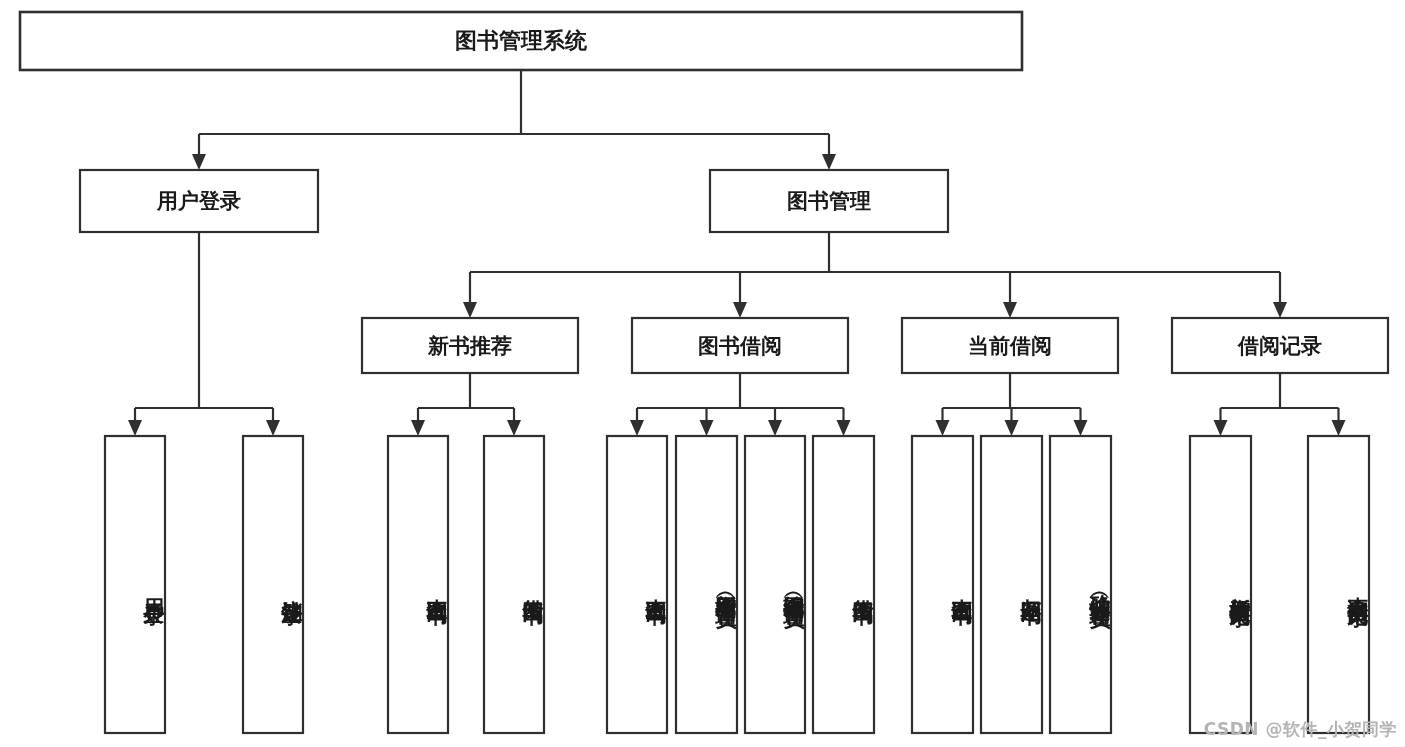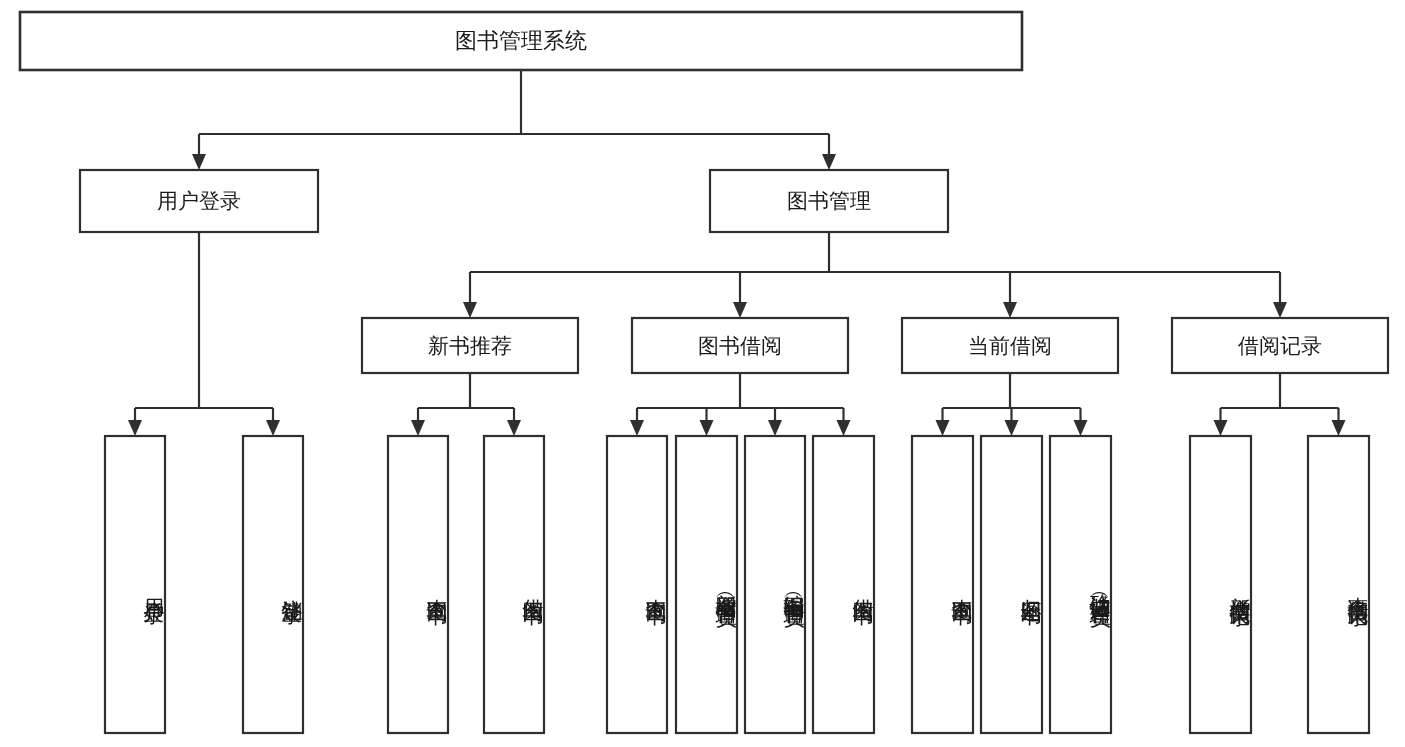--- a/index.html
+++ b/index.html
@@ -9,20 +9,21 @@
   }
   body {
     font-family: "DejaVu Sans", "Liberation Sans", sans-serif;
   }
   #diagram-root {
     position: relative;
     width: 1405px;
     height: 747px;
     background: #ffffff;
     overflow: hidden;
+    font-weight: bold;
   }
   svg#tree-svg {
     position: absolute;
     left: 0;
     top: 0;
     width: 1405px;
     height: 747px;
   }
   .node-box {
     fill: #ffffff;
@@ -182,13 +183,14 @@
       <div class="vlabel" style="left: 676px; top: 444px; width: 61px; height: 283px;">新增图书（管理员）</div>
       <div class="vlabel" style="left: 745px; top: 444px; width: 60px; height: 283px;">编辑图书（管理员）</div>
       <div class="vlabel" style="left: 813px; top: 444px; width: 61px; height: 283px;">借阅图书</div>
       <div class="vlabel" style="left: 912px; top: 444px; width: 61px; height: 283px;">查询图书</div>
       <div class="vlabel" style="left: 981px; top: 444px; width: 61px; height: 283px;">归还图书</div>
       <div class="vlabel" style="left: 1050px; top: 444px; width: 61px; height: 283px;">确认归还（管理员）</div>
       <div class="vlabel" style="left: 1190px; top: 444px; width: 61px; height: 283px;">新增借阅记录</div>
       <div class="vlabel" style="left: 1308px; top: 444px; width: 61px; height: 283px;">查询借阅记录</div>
     </div>
 
+  <div class="watermark">CSDN @软件_小贺同学</div>
 </div>
 
 </body></html>

